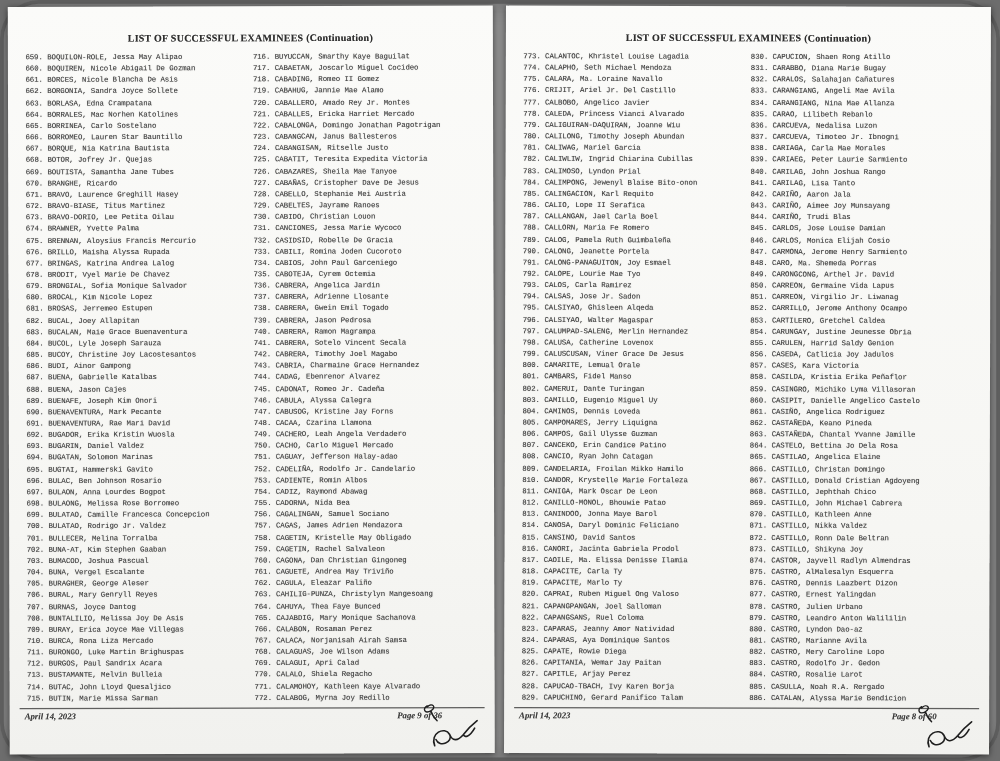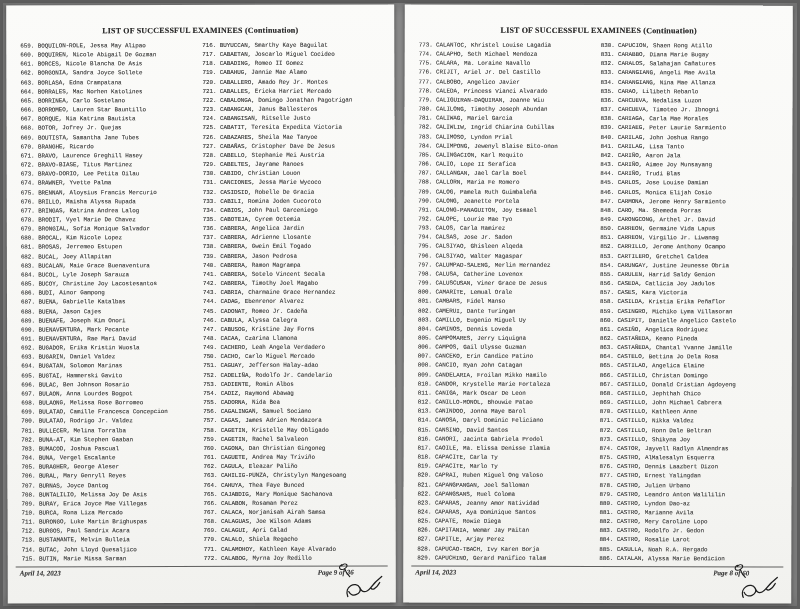--- a/index.html
+++ b/index.html
@@ -5,20 +5,21 @@
   html,body{margin:0;padding:0;}
   body{
     width:800px;height:609px;overflow:hidden;
     background:#6d6d6d;
     font-family:"Liberation Mono", monospace;
   }
   .canvas{
     position:relative;width:800px;height:609px;
     background:#8d8d8d;
     box-shadow:inset 0 0 0 3px #5e5e5e, inset 0 0 18px rgba(0,0,0,.35);
+    border-radius:31px;
   }
   .page{
     position:absolute;top:5px;width:388px;height:598px;
     background:linear-gradient(180deg,#fbfbf9 0%,#f6f6f3 70%,#f1f1ee 100%);
     box-shadow:0 1px 5px rgba(0,0,0,.55);
   }
   .page.left{left:7px;transform:rotate(-0.15deg);}
   .page.right{left:404px;transform:rotate(0.15deg);}
   .page-header{
     margin-top:21px;text-align:center;

